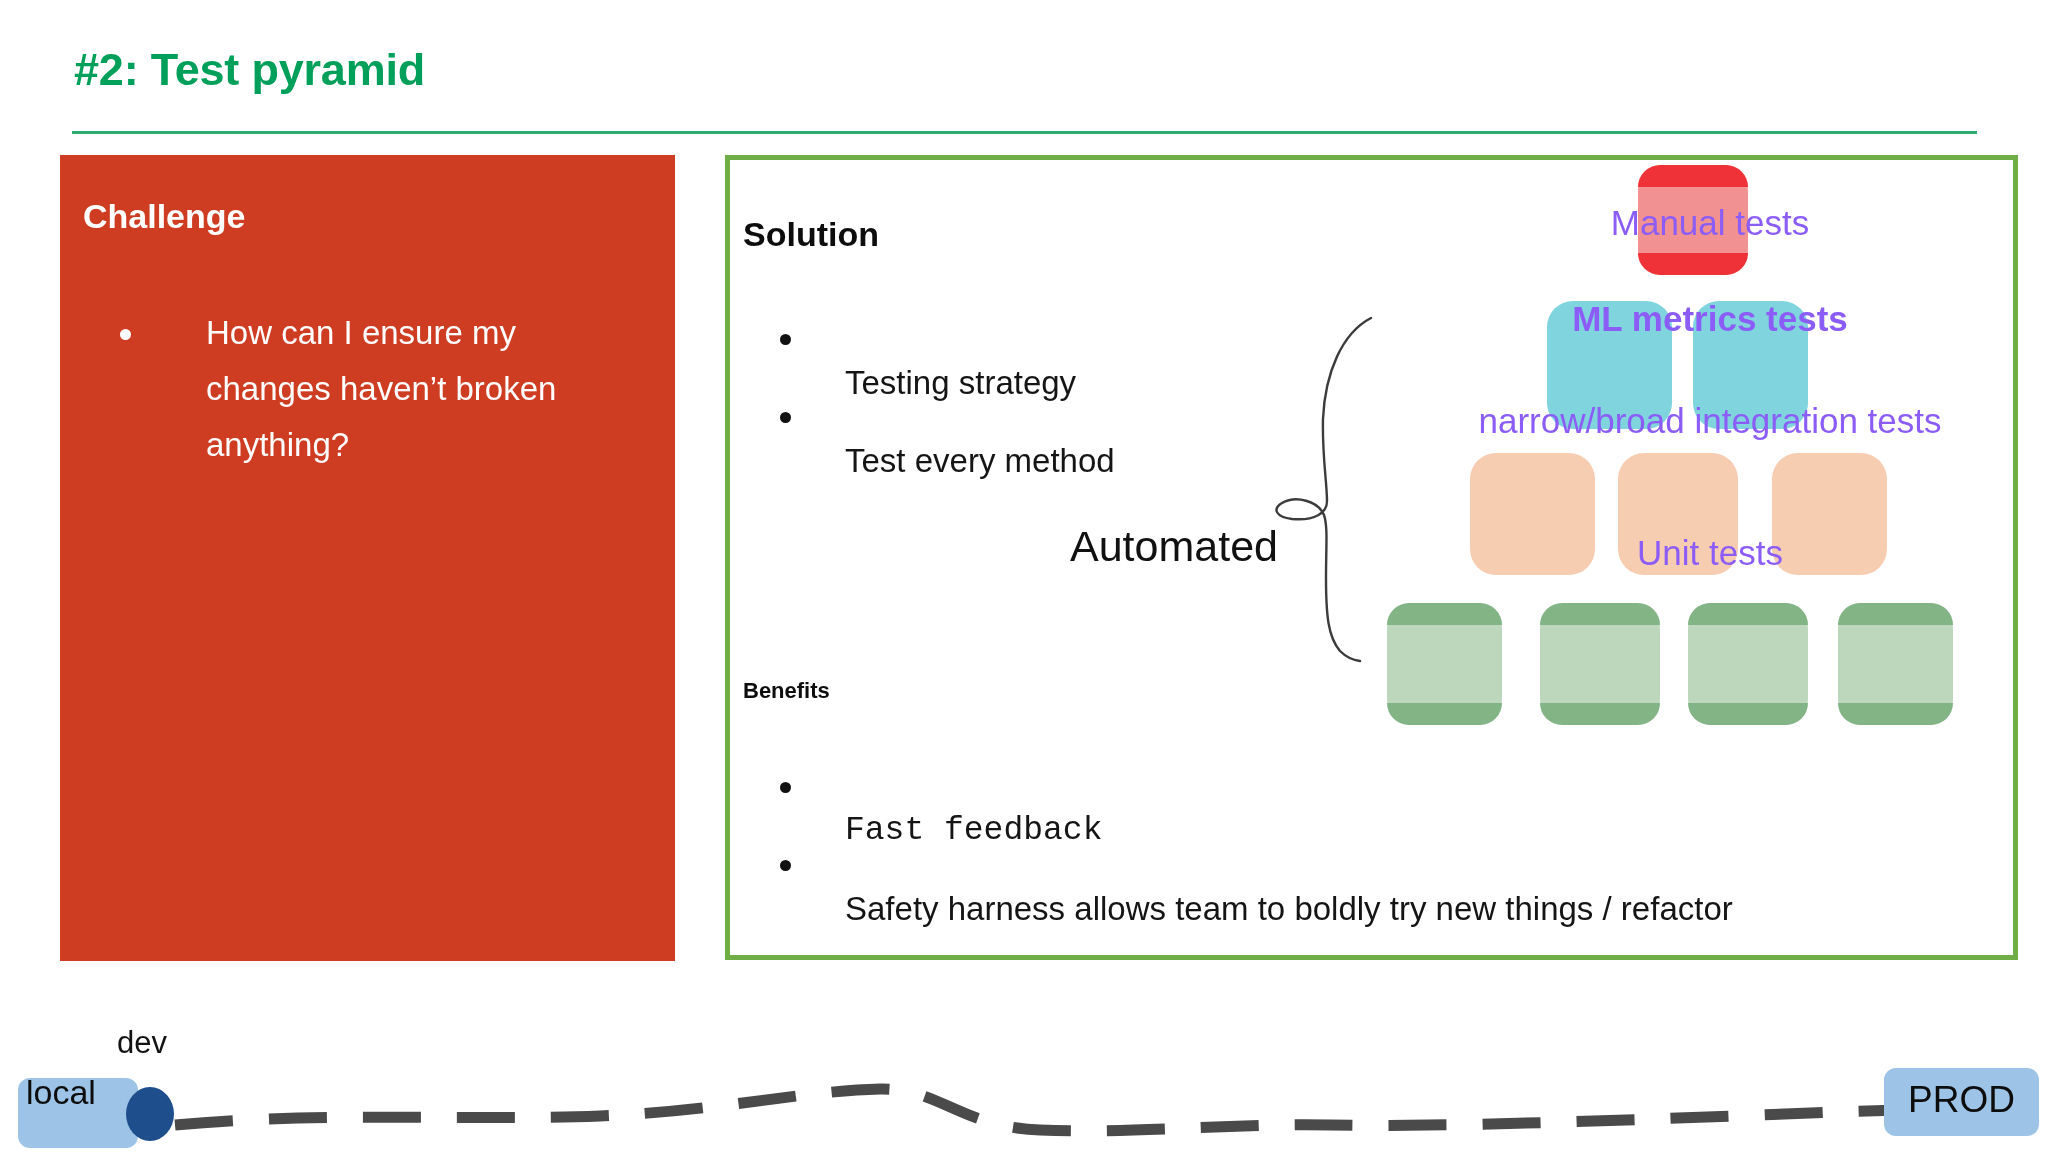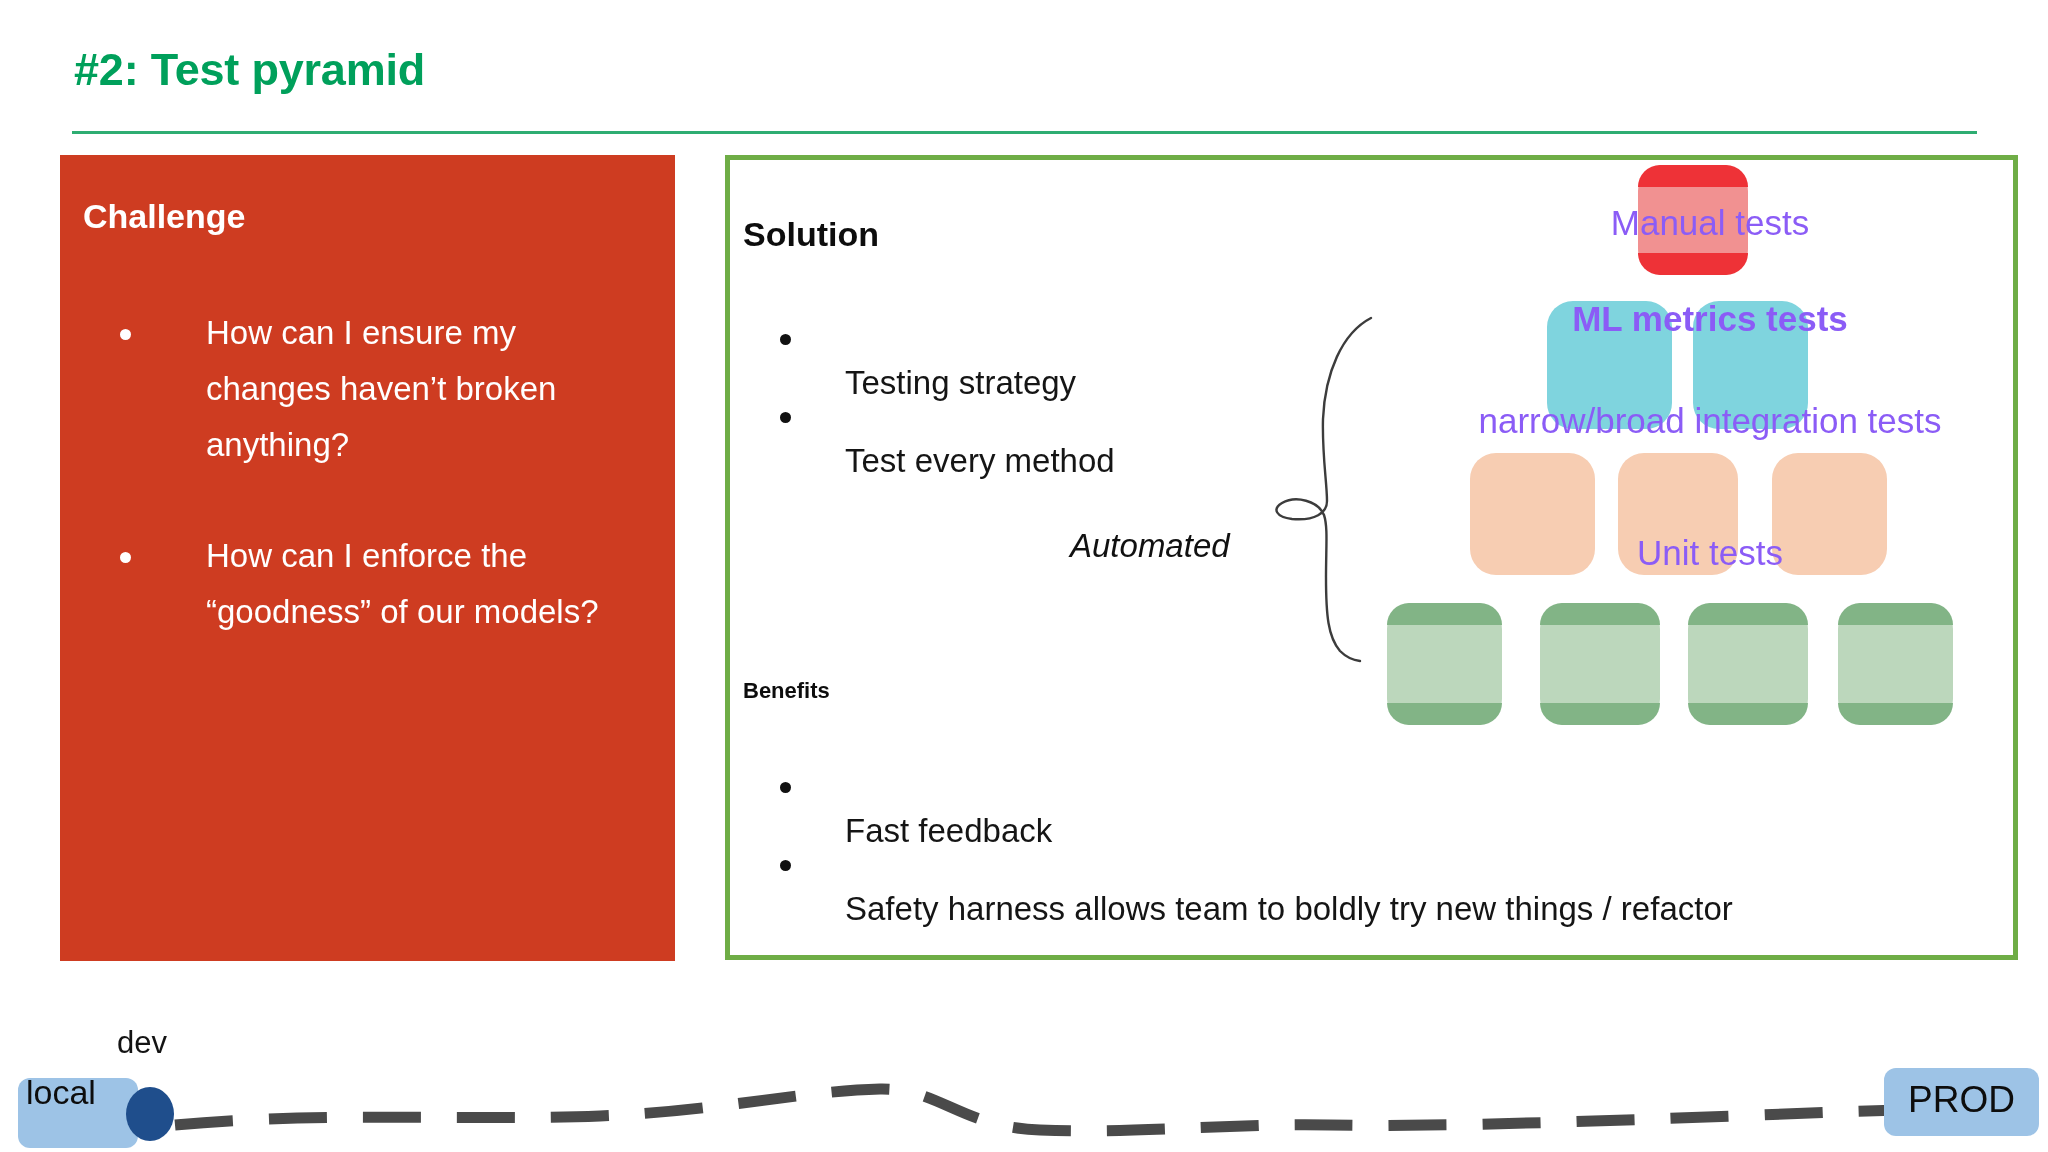--- a/index.html
+++ b/index.html
@@ -64,27 +64,27 @@
     color: #151515; font-size: 33px; line-height: 54px;
   }
   .sol-item .bul {
     position: absolute; left: 0px; top: 0px;
     width: 11px; height: 11px; border-radius: 50%;
     background: #111; margin-top: 22px;
   }
   .sol-item .txt { display: block; margin-left: 65px; margin-top: 44px; }
   #sol-item-0 { top: 312px; }
   #sol-item-1 { top: 390px; }
-  #ben-item-0 { top: 760px; }
+  #ben-item-0 { top: 760px; font-family: Liberation Mono, monospace; }
   #ben-item-1 { top: 838px; width: 1030px; }
 
   #automated-label {
     position: absolute; left: 1070px; top: 520px;
     width: 185px;
-    font-size: 33px; font-style: italic; color: #111;
+    font-size: 43px; color: #111;
     line-height: 52px; text-align: left;
   }
 
   
   #brace { position: absolute; left: 1270px; top: 315px; }
 
   
   #pyramid { position: absolute; left: 1390px; top: 155px; width: 640px; height: 650px; }
   .pblock {
     position: absolute;
@@ -144,24 +144,20 @@
 
   <div id="title">#2: Test pyramid</div>
   <div id="title-rule"></div>
 
   <div id="challenge-panel">
     <div id="challenge-title">Challenge</div>
 
     <div class="ch-item" id="ch-item-0">
       <span class="bul"></span>
       <span class="txt">How can I ensure my changes haven’t broken anything?</span>
-    </div>
-    <div class="ch-item" id="ch-item-1">
-      <span class="bul"></span>
-      <span class="txt">How can I enforce the “goodness” of our models?</span>
     </div>
   </div>
 
   <div id="solution-panel"></div>
 
   <div id="solution-title">Solution</div>
 
   <div class="sol-item" id="sol-item-0">
     <span class="bul"></span>
     <span class="txt">Testing strategy</span>

